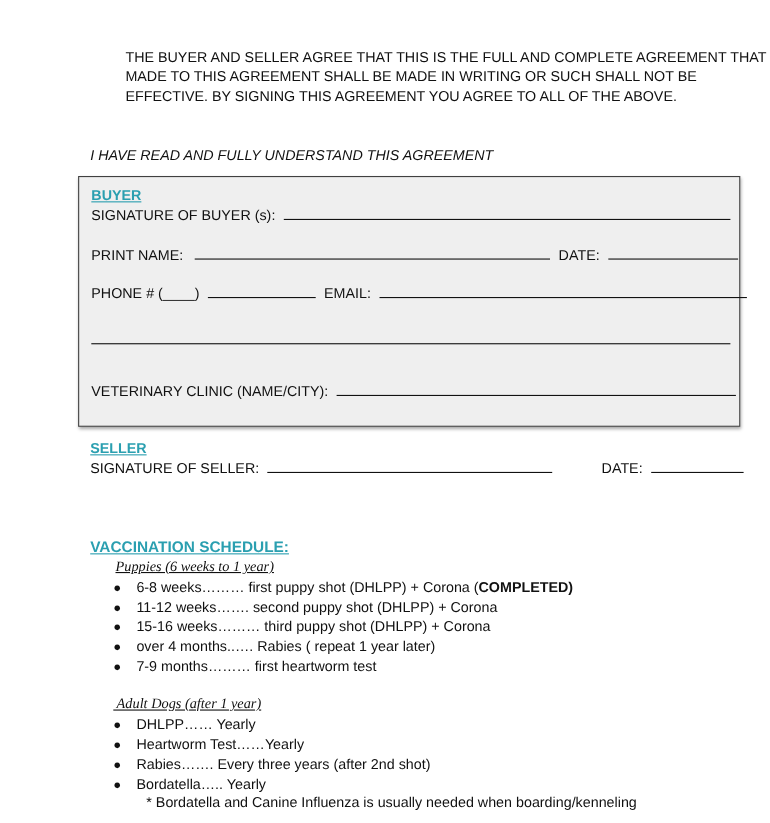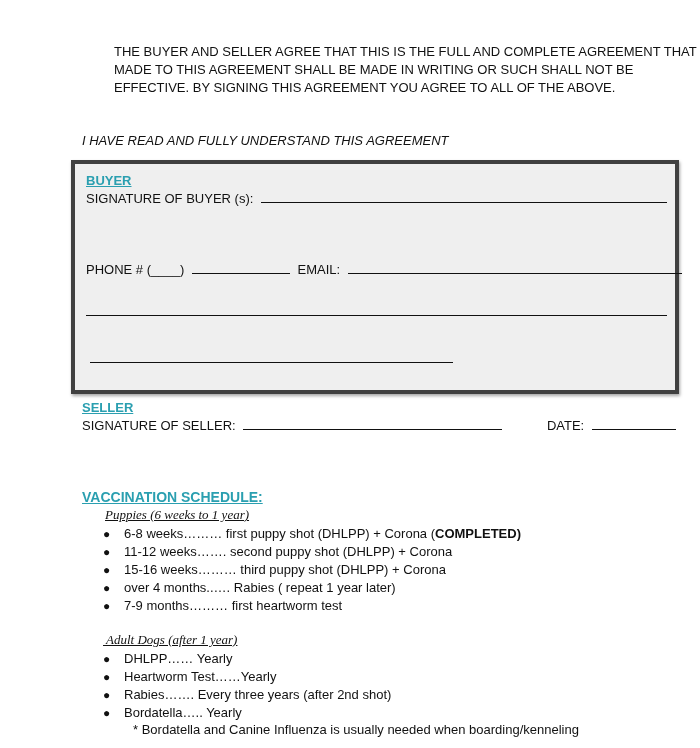--- a/index.html
+++ b/index.html
@@ -6,21 +6,21 @@
     body {
       width: 700px; height: 748px; position: relative; overflow: hidden;
       font-family: "Liberation Sans", sans-serif; font-size: 13px; color: #111;
     }
     .abs { position: absolute; }
     .para { left: 82px; top: 43px; width: 590px; line-height: 18.2px; letter-spacing: 0; margin-left: 32px; }
     .para p { margin: 0; white-space: nowrap; }
     .ack { left: 82px; top: 133px; font-style: italic; }
     .box {
       left: 71px; top: 160px; width: 600px; height: 226px;
-      background: #efefef; border: 4px solid #404040;
+      background: #efefef; border: 1px solid #404040;
       box-shadow: 1px 2px 3px rgba(0,0,0,0.35);
     }
     .heading {
       color: #2a9fb0; font-weight: bold; text-decoration: underline; font-size: 13px;
     }
     .row { position: absolute; white-space: nowrap; }
     .line { display: inline-block; border-bottom: 1px solid #111; height: 12px; vertical-align: baseline; }
     .vac-title { left: 82px; top: 489px; font-size: 14px; }
     .sub { left: 105px; font-style: italic; text-decoration: underline; font-family: Liberation Serif, serif; }
     ul.vac { list-style: none; margin: 0; padding: 0; position: absolute; left: 103px; }
@@ -39,31 +39,38 @@
 <div class="abs ack">I HAVE READ AND FULLY UNDERSTAND THIS AGREEMENT</div>
 
 <div class="abs box">
   <div class="row heading" style="left:11px; top:9px;">BUYER</div>
 
   <div class="row" style="left:11px; top:26px;">
     <span>SIGNATURE OF BUYER (s):</span>
     <span class="line" style="width:406px; margin-left:4px;"></span>
   </div>
 
+  <div class="row" style="left:11px; top:62px;">
+    <span>PRINT NAME:</span>
+    <span class="line" style="width:323px; margin-left:7px;"></span>
+    <span style="margin-left:4px;">DATE:</span>
+    <span class="line" style="width:118px; margin-left:4px;"></span>
+  </div>
 
   <div class="row" style="left:11px; top:97px;">
     <span>PHONE # (____)</span>
     <span class="line" style="width:98px; margin-left:4px;"></span>
     <span style="margin-left:4px;">EMAIL:</span>
     <span class="line" style="width:334px; margin-left:4px;"></span>
   </div>
 
   <div class="row" style="left:11px; top:151px; width:581px; border-bottom:1px solid #111;"></div>
 
   <div class="row" style="left:11px; top:186px;">
+    <span>VETERINARY CLINIC (NAME/CITY):</span>
     <span class="line" style="width:363px; margin-left:4px;"></span>
   </div>
 </div>
 
 <div class="abs heading" style="left:82px; top:400px;">SELLER</div>
 <div class="abs row" style="left:82px; top:417px;">
   <span>SIGNATURE OF SELLER:</span>
   <span class="line" style="width:259px; margin-left:4px;"></span>
   <span style="margin-left:41px;">DATE:</span>
   <span class="line" style="width:84px; margin-left:4px;"></span>

